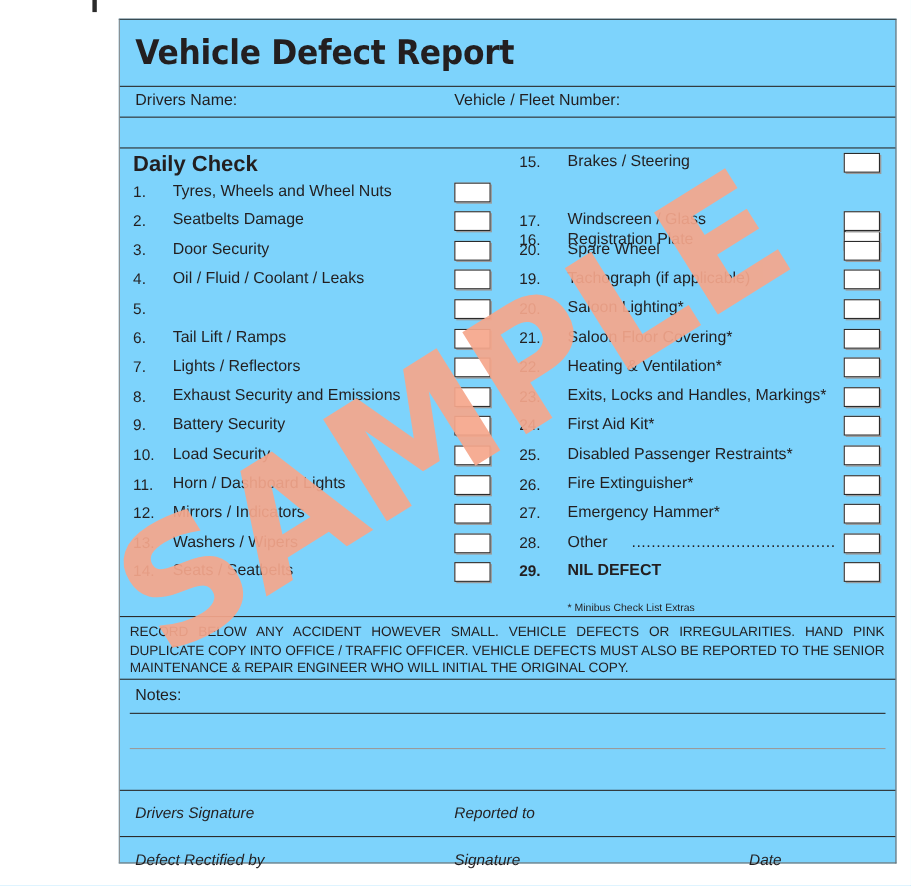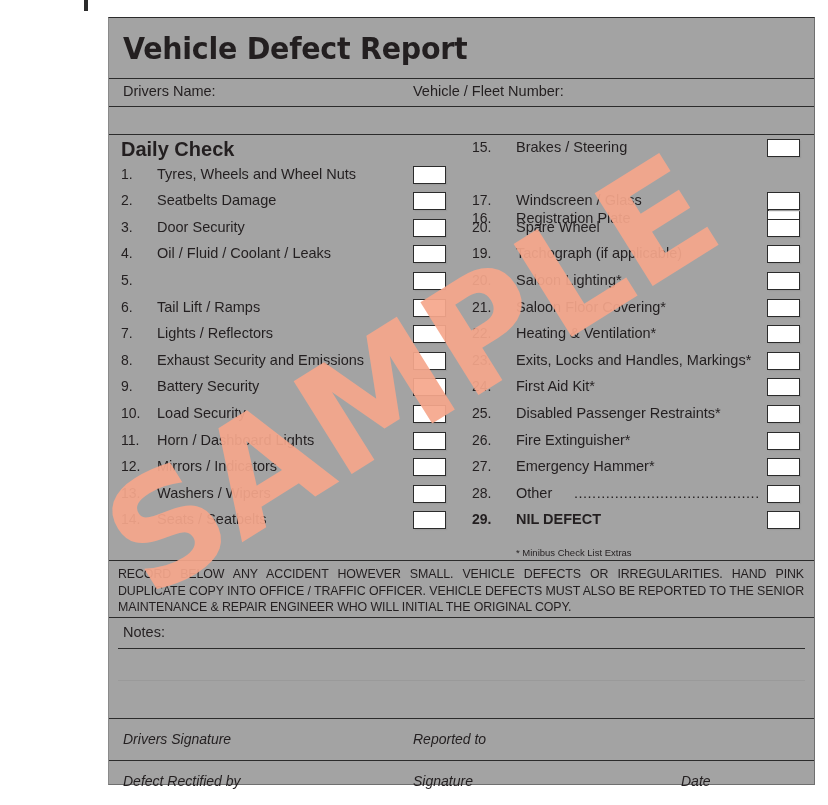--- a/index.html
+++ b/index.html
@@ -31,21 +31,21 @@
   #form-sheet {
     position: absolute;
     left: 108px;
     top: 17px;
     width: 707px;
     height: 768px;
     box-sizing: border-box;
     border: 1px solid #6f6f6f;
     border-top-color: #2b2b2b;
     border-left-color: #8a8a8a;
-    background: #a3a3a3;
+    background: #7dd3fc;
   }
 
   .hline {
     position: absolute;
     left: 0;
     right: 0;
     height: 0;
     border-top: 1.4px solid #2b2b2b;
   }
 

